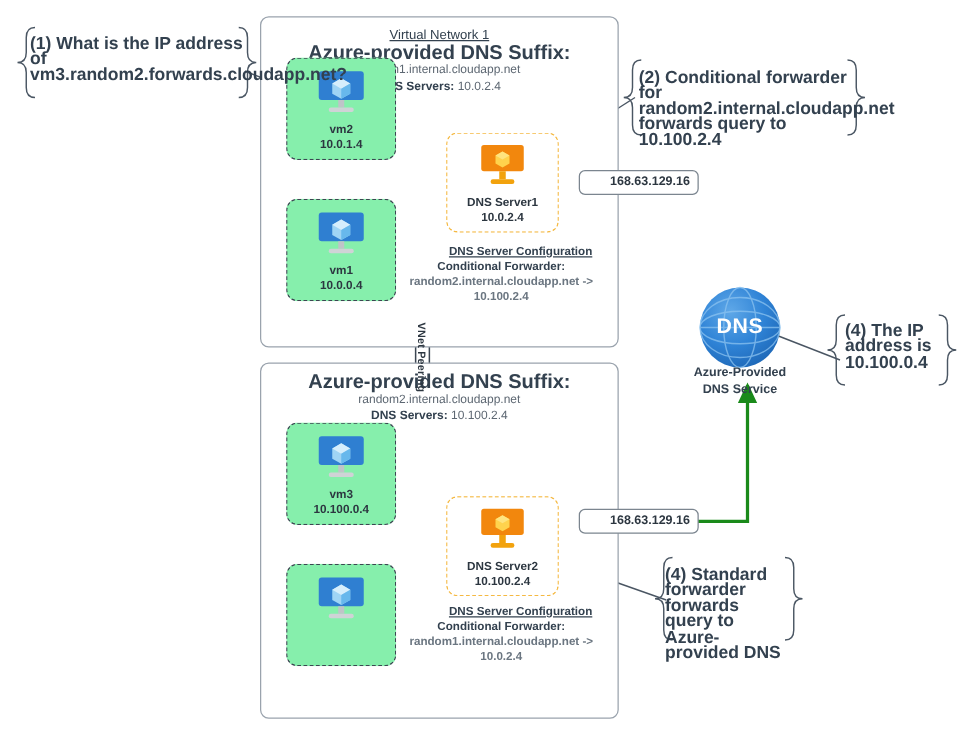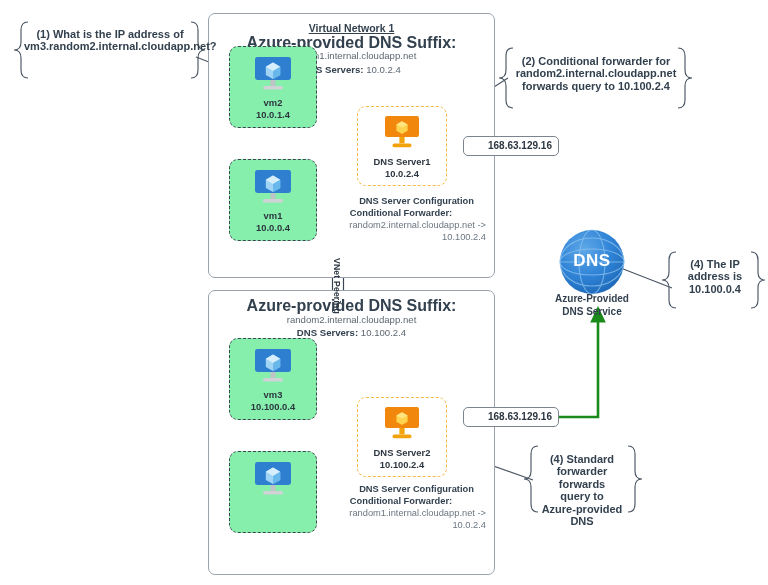--- a/index.html
+++ b/index.html
@@ -8,52 +8,52 @@
        color:#3b4754;-webkit-font-smoothing:antialiased;}
   .abs{position:absolute;}
   .svg-layer{position:absolute;left:0;top:0;width:768px;height:585px;pointer-events:none;}
 
   
   .vnet{position:absolute;border:1.3px solid #9aa3ad;border-radius:7px;background:#fff;}
   #vnet1{left:208px;top:13px;width:285px;height:263px;}
   #vnet2{left:208px;top:290px;width:285px;height:283px;}
 
   .vnet-head{position:absolute;left:0;right:0;top:8px;text-align:center;line-height:13.5px;}
-  .vnet-title{font-size:10.5px;font-weight:bold;color:#33414f;text-decoration:underline;}
+  .vnet-title{font-size:10.5px;font-weight:normal;color:#33414f;text-decoration:underline;}
   .vnet-l1{font-size:16px;font-weight:bold;color:#33414f;}
   .vnet-l2{font-size:9.6px;font-weight:normal;color:#5d6772;}
   .vnet-l3{font-size:9.6px;font-weight:bold;color:#33414f;}
   .vnet-l3 span{font-weight:normal;color:#5d6772;}
 
   
   .vmbox{position:absolute;border:1.6px dashed #3c4652;border-radius:9px;background:#86efac;
          width:86px;height:80px;}
   .dnsbox{position:absolute;border:1.6px dashed #f5b942;border-radius:9px;background:#fff;
           width:88px;height:78px;}
 
   .nodelabel{position:absolute;left:0;right:0;text-align:center;font-size:9.4px;
              font-weight:bold;color:#2c3640;line-height:11.5px;}
 
   
   .vm-icon{position:absolute;width:44px;height:40px;left:50%;margin-left:-22px;top:8px;}
   .dns-icon{position:absolute;width:44px;height:40px;left:50%;margin-left:-22px;top:6px;}
 
   
   .cfg{position:absolute;text-align:center;line-height:12px;width:170px;}
-  .cfg .t{font-size:9.3px;font-weight:bold;color:#33414f;margin-left:31px;}
+  .cfg .t{font-size:9.3px;font-weight:bold;color:#33414f;text-decoration:underline;margin-left:31px;}
   .cfg .b{font-size:9.3px;font-weight:bold;color:#33414f;}
-  .cfg .n{font-size:9.3px;font-weight:normal;color:#6b7681;text-align:right;}
+  .cfg .n{font-size:9.3px;font-weight:bold;color:#6b7681;}
 
   
   .pill{position:absolute;border:1.2px solid #7b858f;border-radius:5px;background:#fff;
         font-size:10px;font-weight:bold;color:#2c3640;padding:3px 6px 4px 24px;
         white-space:nowrap;line-height:11px;}
 
   
-  .callout{position:absolute;text-align:center;font-size:11px;font-weight:bold;
+  .callout{position:absolute;font-size:14px;font-weight:bold;
            color:#33414f;line-height:12.4px;}
   .callout .txt{position:relative;z-index:2;}
 
   
   .adns-label{position:absolute;text-align:center;font-size:10px;font-weight:bold;
               color:#33414f;line-height:12.5px;width:130px;}
 
   
   .peer-label{position:absolute;font-size:8.6px;font-weight:bold;color:#2c3640;
               transform:rotate(90deg);transform-origin:left top;white-space:nowrap;
@@ -125,21 +125,21 @@
       <ellipse cx="592" cy="262" rx="32" ry="13"></ellipse>
       <ellipse cx="592" cy="262" rx="32" ry="24"></ellipse>
       <ellipse cx="592" cy="262" rx="13" ry="32"></ellipse>
       <line x1="560" y1="262" x2="624" y2="262"></line>
     </g>
   </g>
 </svg>
 
 <div class="callout" style="left:24px;top:28px;width:172px;">
   <div class="txt">(1) What is the IP address of</div>
-  <div class="txt">vm3.random2.internal.cloudapp.net?</div>
+  <div class="txt">vm3.random2.forwards.cloudapp.net?</div>
 </div>
 
 <div class="callout" style="left:511px;top:55px;width:170px;">
   <div class="txt">(2) Conditional forwarder for</div>
   <div class="txt">random2.internal.cloudapp.net</div>
   <div class="txt">forwards query to 10.100.2.4</div>
 </div>
 
 <div class="callout" style="left:532px;top:453px;width:100px;">
   <div class="txt">(4) Standard</div>

